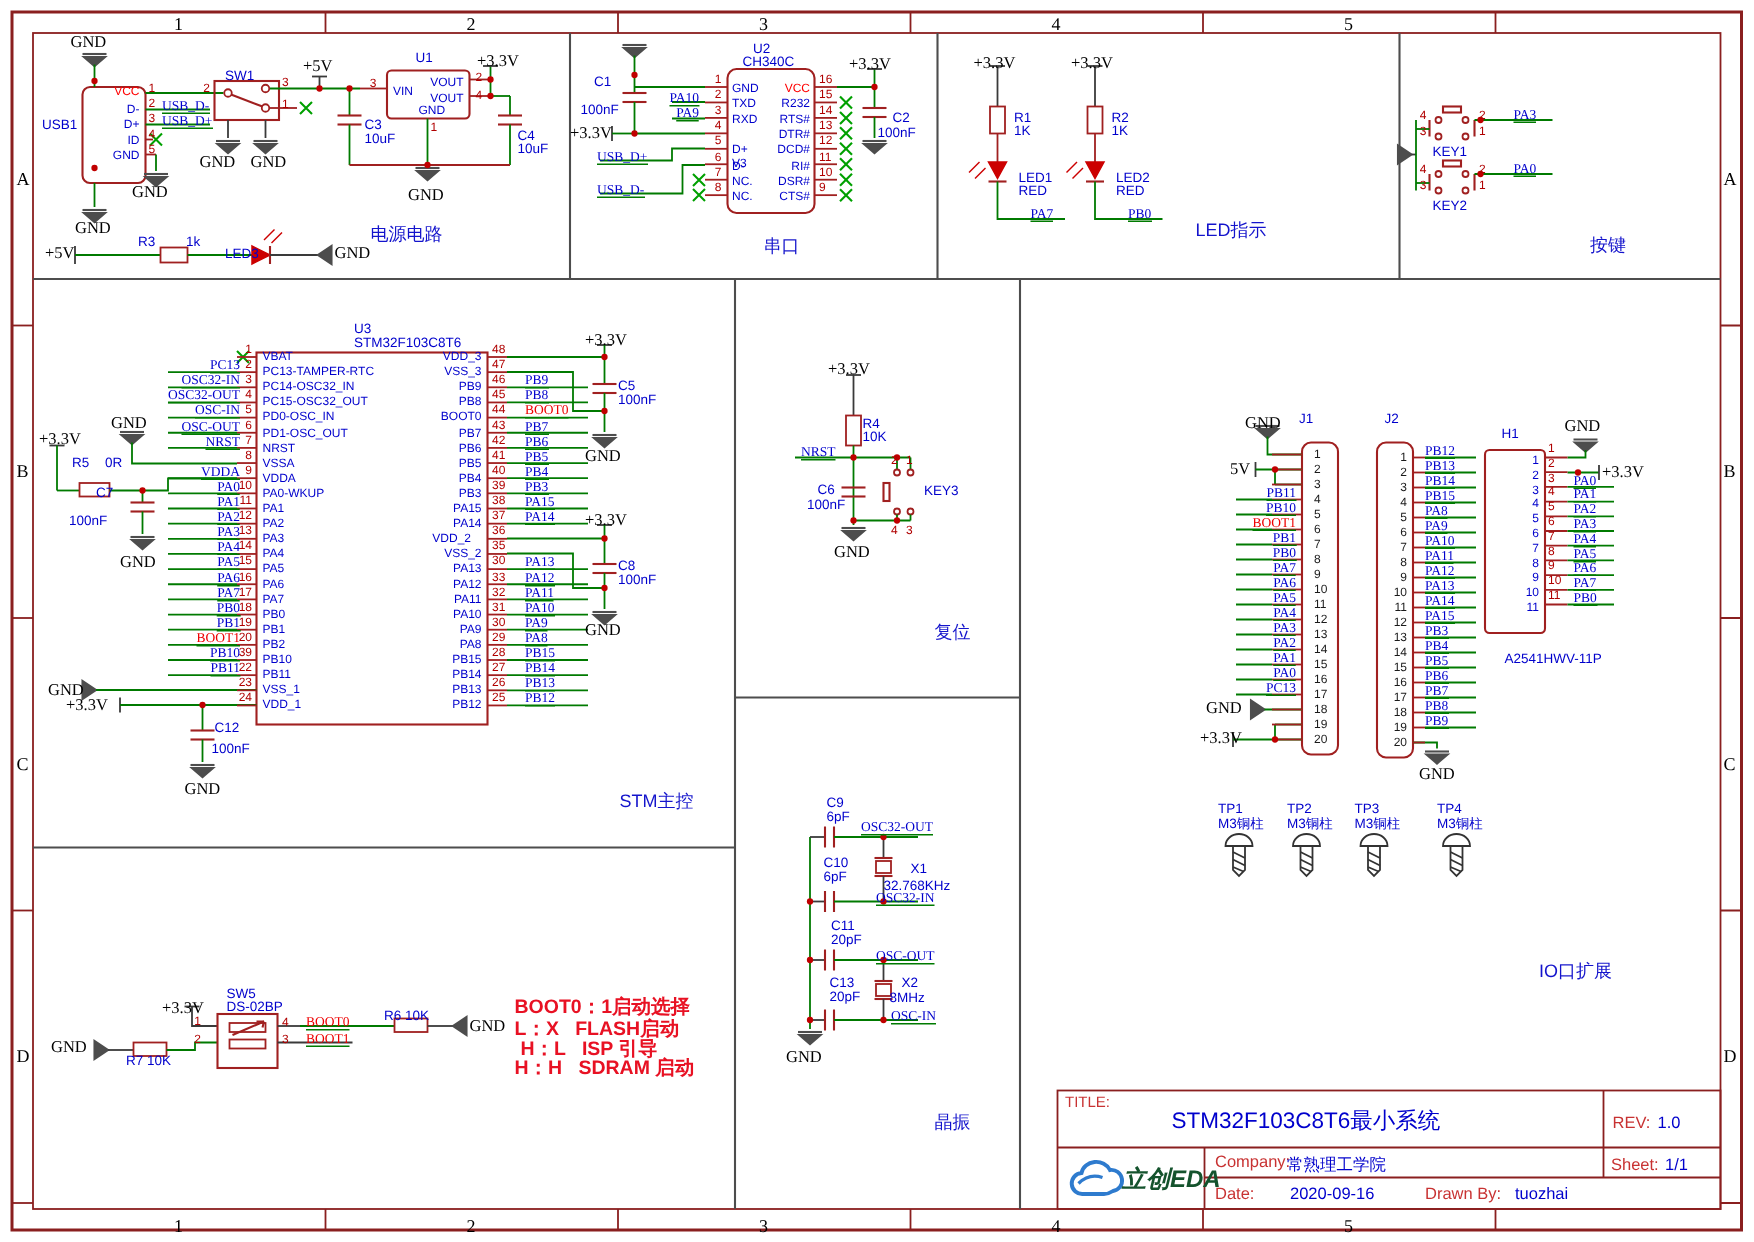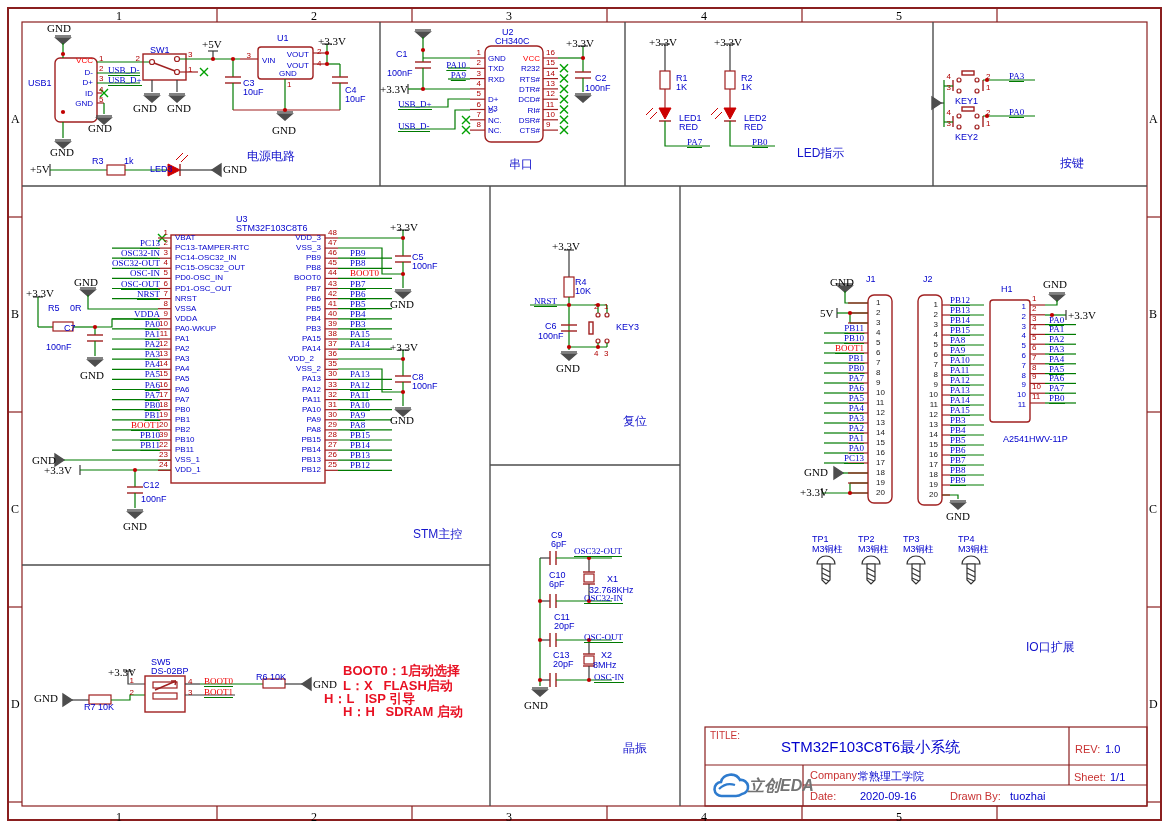--- a/index.html
+++ b/index.html
@@ -15,21 +15,21 @@
   .des{font:9px "Liberation Sans","DejaVu Sans",sans-serif;color:#0000CC;}
   .net{font:9px "Liberation Serif","DejaVu Serif",serif;color:#0000CC;border-bottom:1px solid #007A00;}
   .netr{font:9px "Liberation Serif","DejaVu Serif",serif;color:#EE0000;border-bottom:1px solid #007A00;}
   .pwr{font:11px "Liberation Serif","DejaVu Serif",serif;color:#000;}
   .sec{font:12px "Liberation Sans","DejaVu Sans",sans-serif;color:#1414CC;}
   .note{font:bold 13px "Liberation Sans","DejaVu Sans",sans-serif;color:#E81123;}
   .zone{font:12px "Liberation Serif","DejaVu Serif",serif;color:#000;}
   .tbl{position:absolute;font:10px "Liberation Sans","DejaVu Sans",sans-serif;color:#C83232;white-space:pre;}
   .tbv{position:absolute;font:11px "Liberation Sans","DejaVu Sans",sans-serif;color:#0000CC;white-space:pre;}
   .tbtitle{position:absolute;font:15px "Liberation Sans","DejaVu Sans",sans-serif;color:#0000CC;white-space:pre;}
-  .tblogo{position:absolute;font:italic bold 16px "Liberation Sans","DejaVu Sans",sans-serif;color:#737373;white-space:pre;}
+  .tblogo{position:absolute;font:italic bold 16px "Liberation Sans","DejaVu Sans",sans-serif;color:#14532d;white-space:pre;}
   svg .wg{stroke:#007A00;stroke-width:1.2;fill:none;}
   svg .wr{stroke:#A02020;stroke-width:1.2;fill:none;}
   svg .wk{stroke:#3a3a3a;stroke-width:1.2;fill:none;}
   svg .part{stroke:#A02020;stroke-width:1.4;fill:none;}
   svg .partf{stroke:#A02020;stroke-width:1.2;fill:#fff;}
   svg .gnd{stroke:#4d4d4d;stroke-width:1.4;fill:#4d4d4d;}
   svg .frame{stroke:#8A1F1F;stroke-width:2;fill:none;}
   svg .frame2{stroke:#8A1F1F;stroke-width:1.2;fill:none;}
   svg .secline{stroke:#4d4d4d;stroke-width:1.4;fill:none;}
   svg .xnc{stroke:#00A000;stroke-width:1.4;fill:none;}
@@ -808,21 +808,21 @@
       <span class="lb num" style="left: 134px; top: 676px; transform: translateX(-100%);">1</span>
       <span class="lb num" style="left: 134px; top: 688px; transform: translateX(-100%);">2</span>
       <span class="lb num" style="left: 188px; top: 677px;">4</span>
       <span class="lb num" style="left: 188px; top: 688px;">3</span>
       <span class="lb netr" style="left: 204px; top: 676px;">BOOT0</span>
       <span class="lb netr" style="left: 204px; top: 687px;">BOOT1</span>
       <span class="lb des" style="left: 256px; top: 672px;">R6 10K</span>
       <span class="lb pwr" style="left: 313px; top: 678px;">GND</span>
       <span class="lb note" style="left: 343px; top: 662px;">BOOT0：1启动选择</span>
       <span class="lb note" style="left: 343px; top: 677px;">L：X   FLASH启动</span>
-      <span class="lb note" style="left: 324px; top: 690px;">H：L   ISP 引导</span>
+      <span class="lb note" style="left: 347px; top: 690px;">H：L   ISP 引导</span>
       <span class="lb note" style="left: 343px; top: 703px;">H：H   SDRAM 启动</span>
       <span class="lb zone" style="left: 119px; top: 9px; transform: translateX(-50%);">1</span>
       <span class="lb zone" style="left: 119px; top: 810px; transform: translateX(-50%);">1</span>
       <span class="lb zone" style="left: 314px; top: 9px; transform: translateX(-50%);">2</span>
       <span class="lb zone" style="left: 314px; top: 810px; transform: translateX(-50%);">2</span>
       <span class="lb zone" style="left: 509px; top: 9px; transform: translateX(-50%);">3</span>
       <span class="lb zone" style="left: 509px; top: 810px; transform: translateX(-50%);">3</span>
       <span class="lb zone" style="left: 704px; top: 9px; transform: translateX(-50%);">4</span>
       <span class="lb zone" style="left: 704px; top: 810px; transform: translateX(-50%);">4</span>
       <span class="lb zone" style="left: 899px; top: 9px; transform: translateX(-50%);">5</span>

